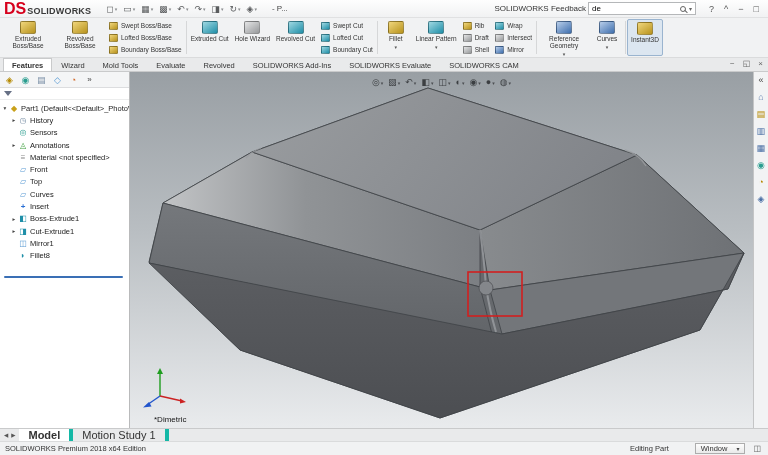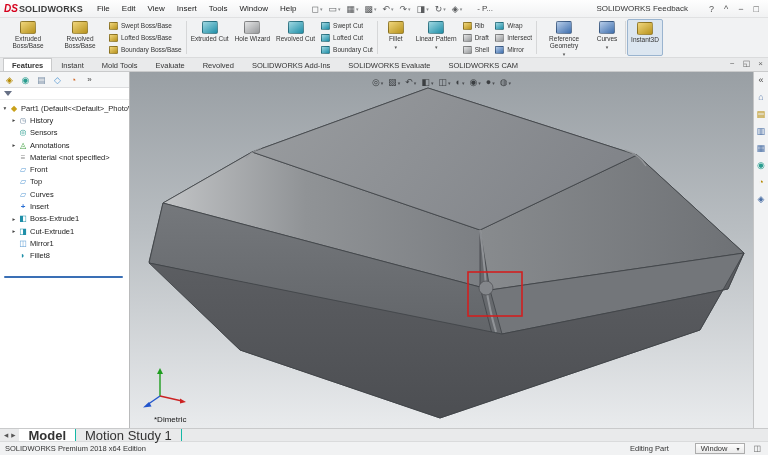--- a/index.html
+++ b/index.html
@@ -2,30 +2,30 @@
 <html><head>
 <meta charset="utf-8">
 <style>
   *{margin:0;padding:0;box-sizing:border-box}
   html,body{width:768px;height:455px;overflow:hidden}
   body{font-family:"Liberation Sans",sans-serif;font-size:8px;color:#222;background:#fff;position:relative}
 
   
   .titlebar{height:18px;background:linear-gradient(#fefefe,#f1f2f3);border-bottom:1px solid #e0e1e2;display:flex;align-items:center;padding:0 4px;gap:2px;white-space:nowrap}
   .logo{display:flex;align-items:baseline;gap:1px;margin-right:6px}
-  .logo .ds{color:#d6001c;font-weight:bold;font-style:italic;font-size:10px}
+  .logo .ds{color:#d6001c;font-weight:bold;font-size:16px}
   .logo .nm{font-weight:bold;color:#3a3a3a;font-size:9px;letter-spacing:.2px}
   .menubar{display:flex}
   .menubar span{padding:2px 6px;font-size:8px;color:#222;cursor:default}
   .qtbar{display:flex;align-items:center;margin-left:4px}
   .qticon{display:flex;align-items:center;padding:0 3px;color:#5a5c5e;font-size:9px}
   .qticon .arr{font-size:5px;color:#8a8c8e;margin-left:1px}
   .titlefrag{color:#444;margin-left:10px}
   .spacer{flex:1}
-  .feedback{color:#333;margin-right:8px}
+  .feedback{color:#333;}
   .searchbox{display:flex;align-items:center;border:1px solid #b5b7b9;background:#fff;height:13px;width:108px;padding:0 3px;gap:3px}
   .searchbox input{border:none;outline:none;flex:1;font-size:8px;font-family:"Liberation Sans",sans-serif;min-width:10px}
   .mag{position:relative;width:6px;height:6px;border:1px solid #666;border-radius:50%;display:inline-block;flex:none}
   .mag::after{content:"";position:absolute;width:4px;height:1px;background:#666;transform:rotate(45deg);right:-3px;bottom:-1px}
   .sarr{font-size:6px;color:#666}
   .winctl{display:flex;align-items:center;margin-left:6px}
   .winctl span{padding:1px 5px;font-size:9px;color:#555}
 
   
   .ribbon{height:40px;background:#f1f2f3;border-bottom:1px solid #dadbdc;display:flex;align-items:stretch;padding:1px 2px}
@@ -93,48 +93,38 @@
   
   .taskpane{width:15px;background:#f2f3f4;border-left:1px solid #c4c5c6;display:flex;flex-direction:column;align-items:center;padding-top:3px;gap:7px;flex:none}
   .tpicon{font-size:9px;color:#4a6fa5;cursor:default}
   .tpicon[data-icon="design-library-icon"],.tpicon[data-icon="custom-properties-icon"]{color:#b58900}
   .tpicon[data-icon="appearances-icon"]{color:#2a9d8f}
   .tpicon[data-icon="collapse-taskpane-icon"]{color:#444}
 
   
   .bottombar{height:13px;background:#e9eaeb;border-top:1px solid #c9cacb;display:flex;align-items:stretch}
   .bnav{display:flex;align-items:center;gap:3px;padding:0 4px;font-size:5.5px;color:#555}
-  .btab{display:flex;align-items:center;padding:0 9px;font-size:13px;color:#333;border-right:1px solid #14b8a6;cursor:default}
+  .btab{display:flex;align-items:center;padding:0 9px;font-size:11px;color:#333;border-right:4px solid #14b8a6;cursor:default}
   .btab[data-active="true"]{background:#fff;font-weight:bold}
 
   
   .statusbar{height:14px;background:#f1f2f3;border-top:1px solid #dadbdc;display:flex;align-items:center;padding:0 5px;font-size:7.5px;color:#333}
   .smode{margin-left:auto;margin-right:26px}
   .sdrop{display:flex;align-items:center;gap:9px;border:1px solid #adadad;background:linear-gradient(#fdfdfd,#eaeaea);height:11px;padding:0 5px;margin-right:6px}
   .sdrop .sarr{font-size:6px;color:#444}
   .sicon{font-size:8px;color:#666;padding:0 2px}
 </style>
 </head>
 <body>
 
 <div class="titlebar">
   <div class="logo">
     <span class="ds">DS</span>
     <span class="nm">SOLIDWORKS</span>
   </div>
-  <div class="menubar">
-
-  <span>File</span>
-      <span>Edit</span>
-      <span>View</span>
-      <span>Insert</span>
-      <span>Tools</span>
-      <span>Window</span>
-      <span>Help</span>
-    </div>
   <div class="qtbar">
 
   <span class="qticon" data-icon="new-document-icon">
         <i style="font-style:normal">◻</i>
         <span class="arr">▾</span>
       </span>
       <span class="qticon" data-icon="open-document-icon">
         <i style="font-style:normal">▭</i>
         <span class="arr">▾</span>
       </span>
@@ -163,20 +153,25 @@
         <span class="arr">▾</span>
       </span>
       <span class="qticon" data-icon="options-icon">
         <i style="font-style:normal">◈</i>
         <span class="arr">▾</span>
       </span>
     </div>
   <span class="titlefrag">- P...</span>
   <span class="spacer"></span>
   <span class="feedback">SOLIDWORKS Feedback</span>
+  <div class="searchbox">
+    <input value="de" style="">
+    <span class="mag"></span>
+    <span class="sarr">▾</span>
+  </div>
   <div class="winctl">
     <span>?</span>
     <span>^</span>
     <span>−</span>
     <span>□</span>
 
   </div>
 </div>
 
 <div class="ribbon">
@@ -287,21 +282,21 @@
 </div>
 
 <div class="ribbontabs">
 
   <div class="docctls">
     <span>−</span>
     <span>◱</span>
     <span>×</span>
   </div>
 <div class="rtab" data-active="true"><span>Features</span></div>
-    <div class="rtab" data-active="false"><span>Instant</span></div>
+    <div class="rtab" data-active="false"><span>Wizard</span></div>
     <div class="rtab" data-active="false"><span>Mold Tools</span></div>
     <div class="rtab" data-active="false"><span>Evaluate</span></div>
     <div class="rtab" data-active="false"><span>Revolved</span></div>
     <div class="rtab" data-active="false"><span>SOLIDWORKS Add-Ins</span></div>
     <div class="rtab" data-active="false"><span>SOLIDWORKS Evaluate</span></div>
     <div class="rtab" data-active="false"><span>SOLIDWORKS CAM</span></div>
   </div>
 
 <div class="main">
 

